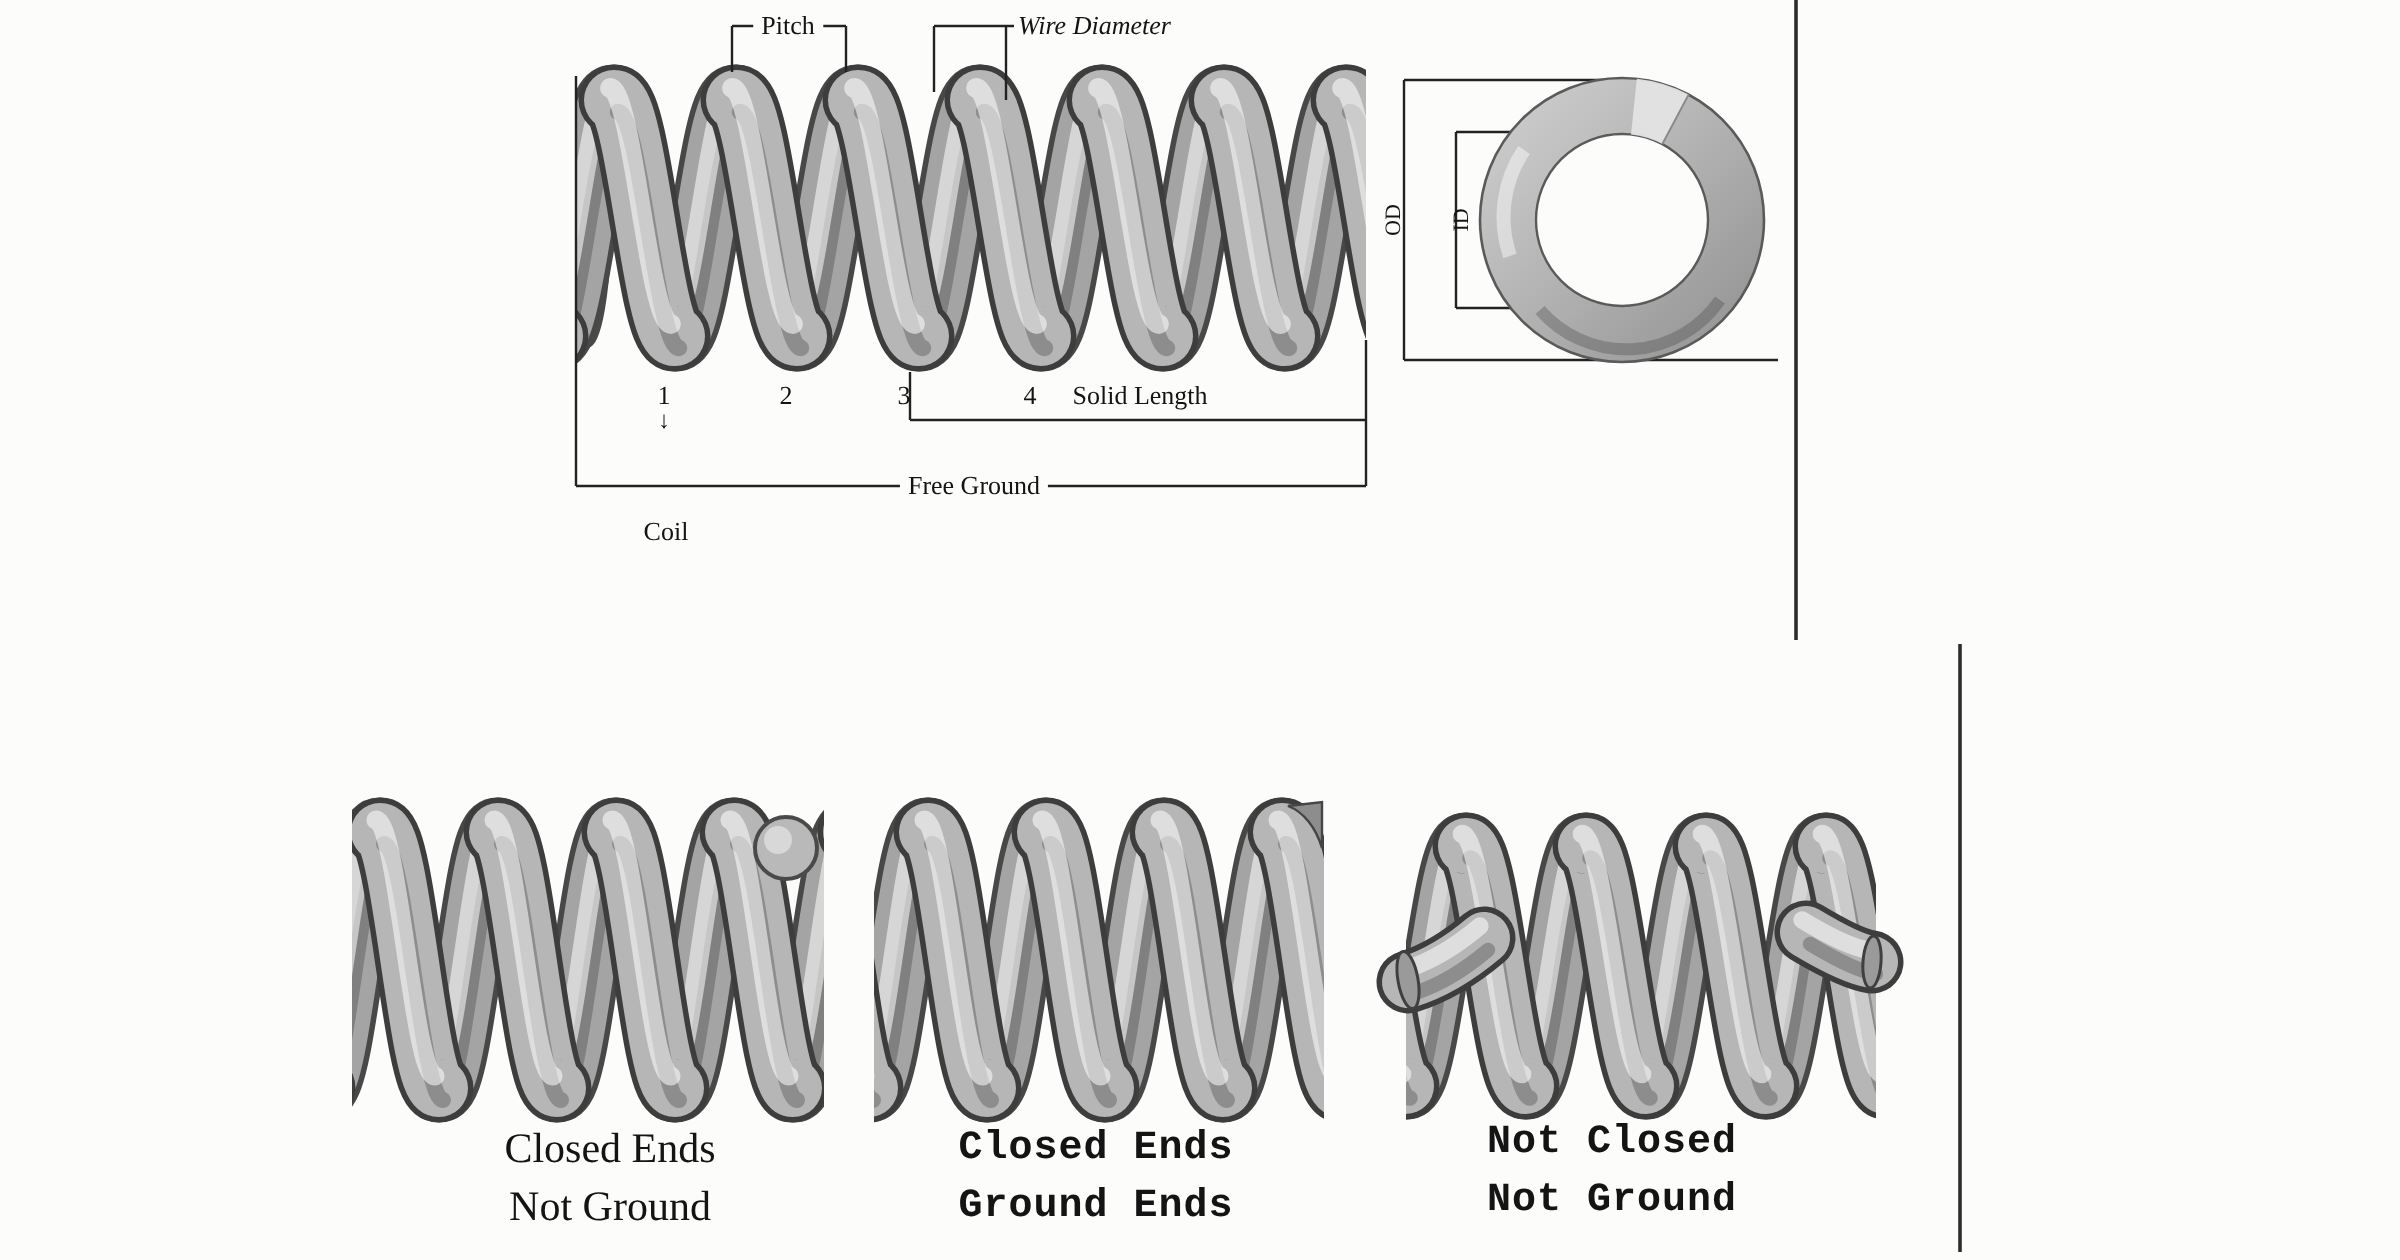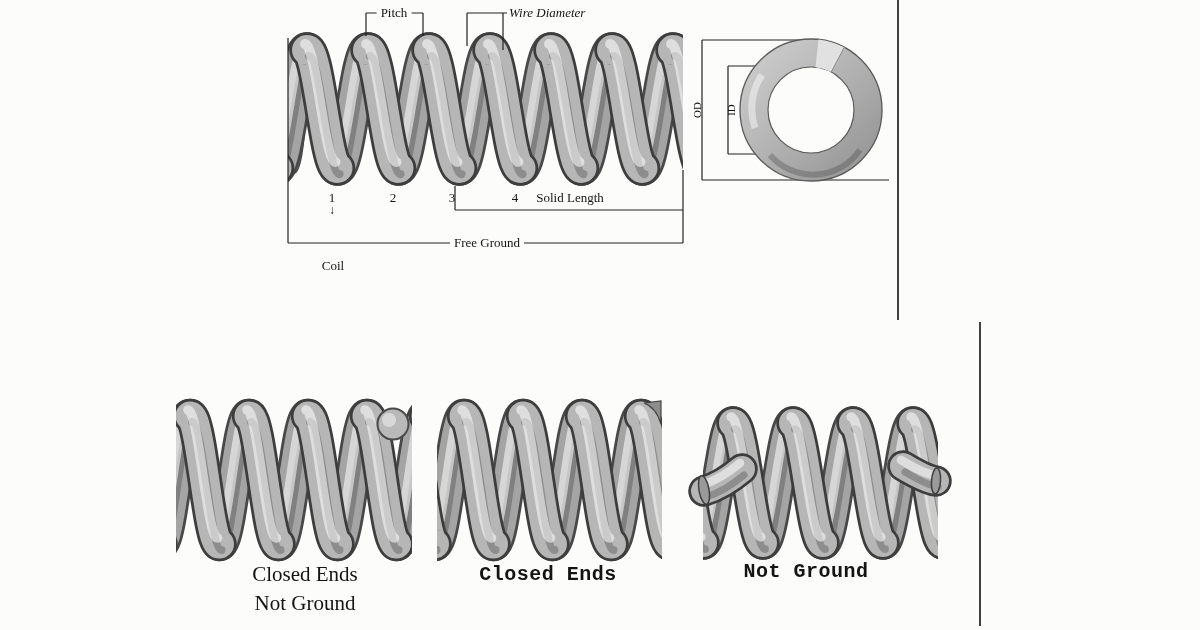--- a/index.html
+++ b/index.html
@@ -411,17 +411,19 @@
 
   <div class="txt rot" style="left:697px;top:110px;">OD</div>
   <div class="txt rot" style="left:731px;top:110px;">ID</div>
 
   <div class="txt capSerif" style="left:305px;top:560px;">
     <div>Closed Ends</div>
     <div>Not Ground</div>
   </div>
   <div class="txt capMono" style="left:548px;top:560px;">
     <div>Closed Ends</div>
+    <div>Ground Ends</div>
   </div>
   <div class="txt capMono" style="left:806px;top:557px;">
+    <div>Not Closed</div>
     <div>Not Ground</div>
   </div>
 </div>
 
 </body></html>

